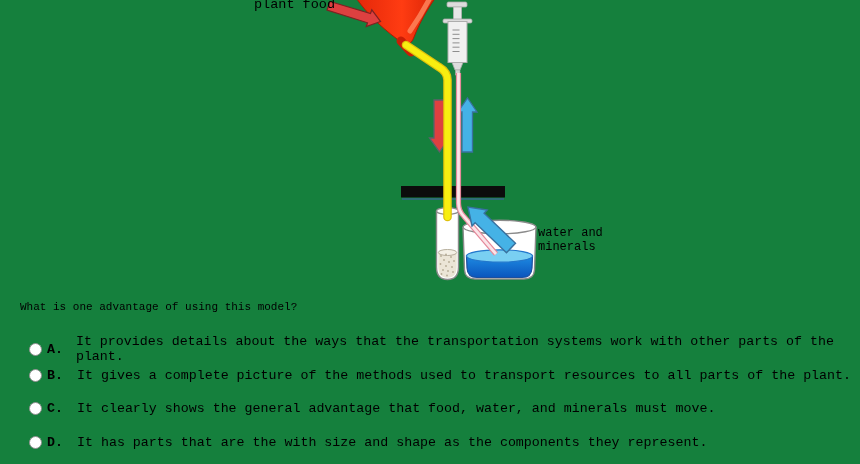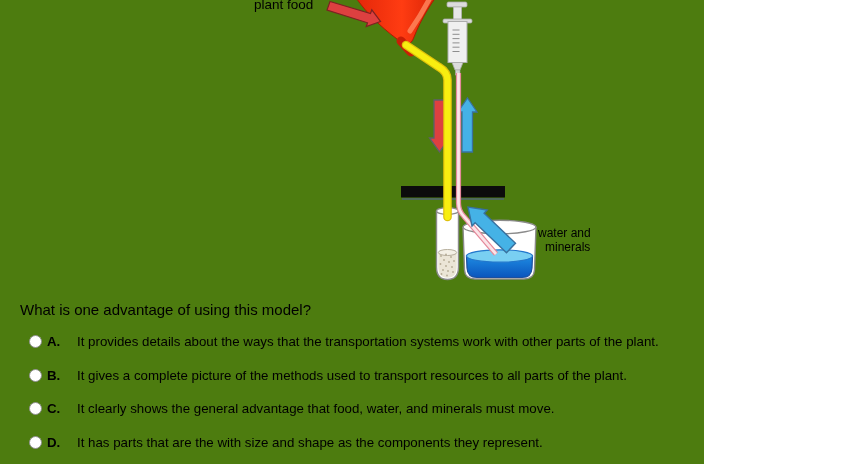--- a/index.html
+++ b/index.html
@@ -1,24 +1,24 @@
 <!DOCTYPE html>
 <html><head>
 <meta charset="utf-8">
 <style>
   html,body{margin:0;padding:0;background:#fff;}
   body{font-family:"Liberation Sans",sans-serif;color:#000;}
-  .screen{position:relative;width:704px;height:464px;background:#4d7c0f;overflow:hidden;}
+  .screen{position:relative;width:860px;height:464px;background:#15803d;overflow:hidden;font-family:Liberation Mono, monospace;}
   .diagram{position:absolute;left:0;top:0;width:860px;height:296px;}
   .diagram svg{position:absolute;left:0;top:0;}
   .lbl{position:absolute;white-space:nowrap;color:#000;}
   .plant-food{left:254px;top:-3px;font-size:13.5px;}
   .water-minerals{left:538px;top:227px;font-size:12px;line-height:13.5px;}
-  .water-minerals .l2{display:block;margin-left:7px;}
-  .question{position:absolute;left:20px;top:301px;font-size:15px;}
+  .water-minerals .l2{display:block;}
+  .question{position:absolute;left:20px;top:301px;font-size:11px;}
   .option{position:absolute;left:29px;display:flex;align-items:center;font-size:13.3px;}
   .radio{width:11px;height:11px;border:1px solid #8f8f8f;border-radius:50%;background:#fff;flex:0 0 auto;}
   .letter{font-weight:bold;margin-left:5px;width:30px;}
   .opt-a{top:334px}.opt-b{top:368px}.opt-c{top:401px}.opt-d{top:435px}
 </style>
 </head>
 <body>
 
 <div class="screen">
 

